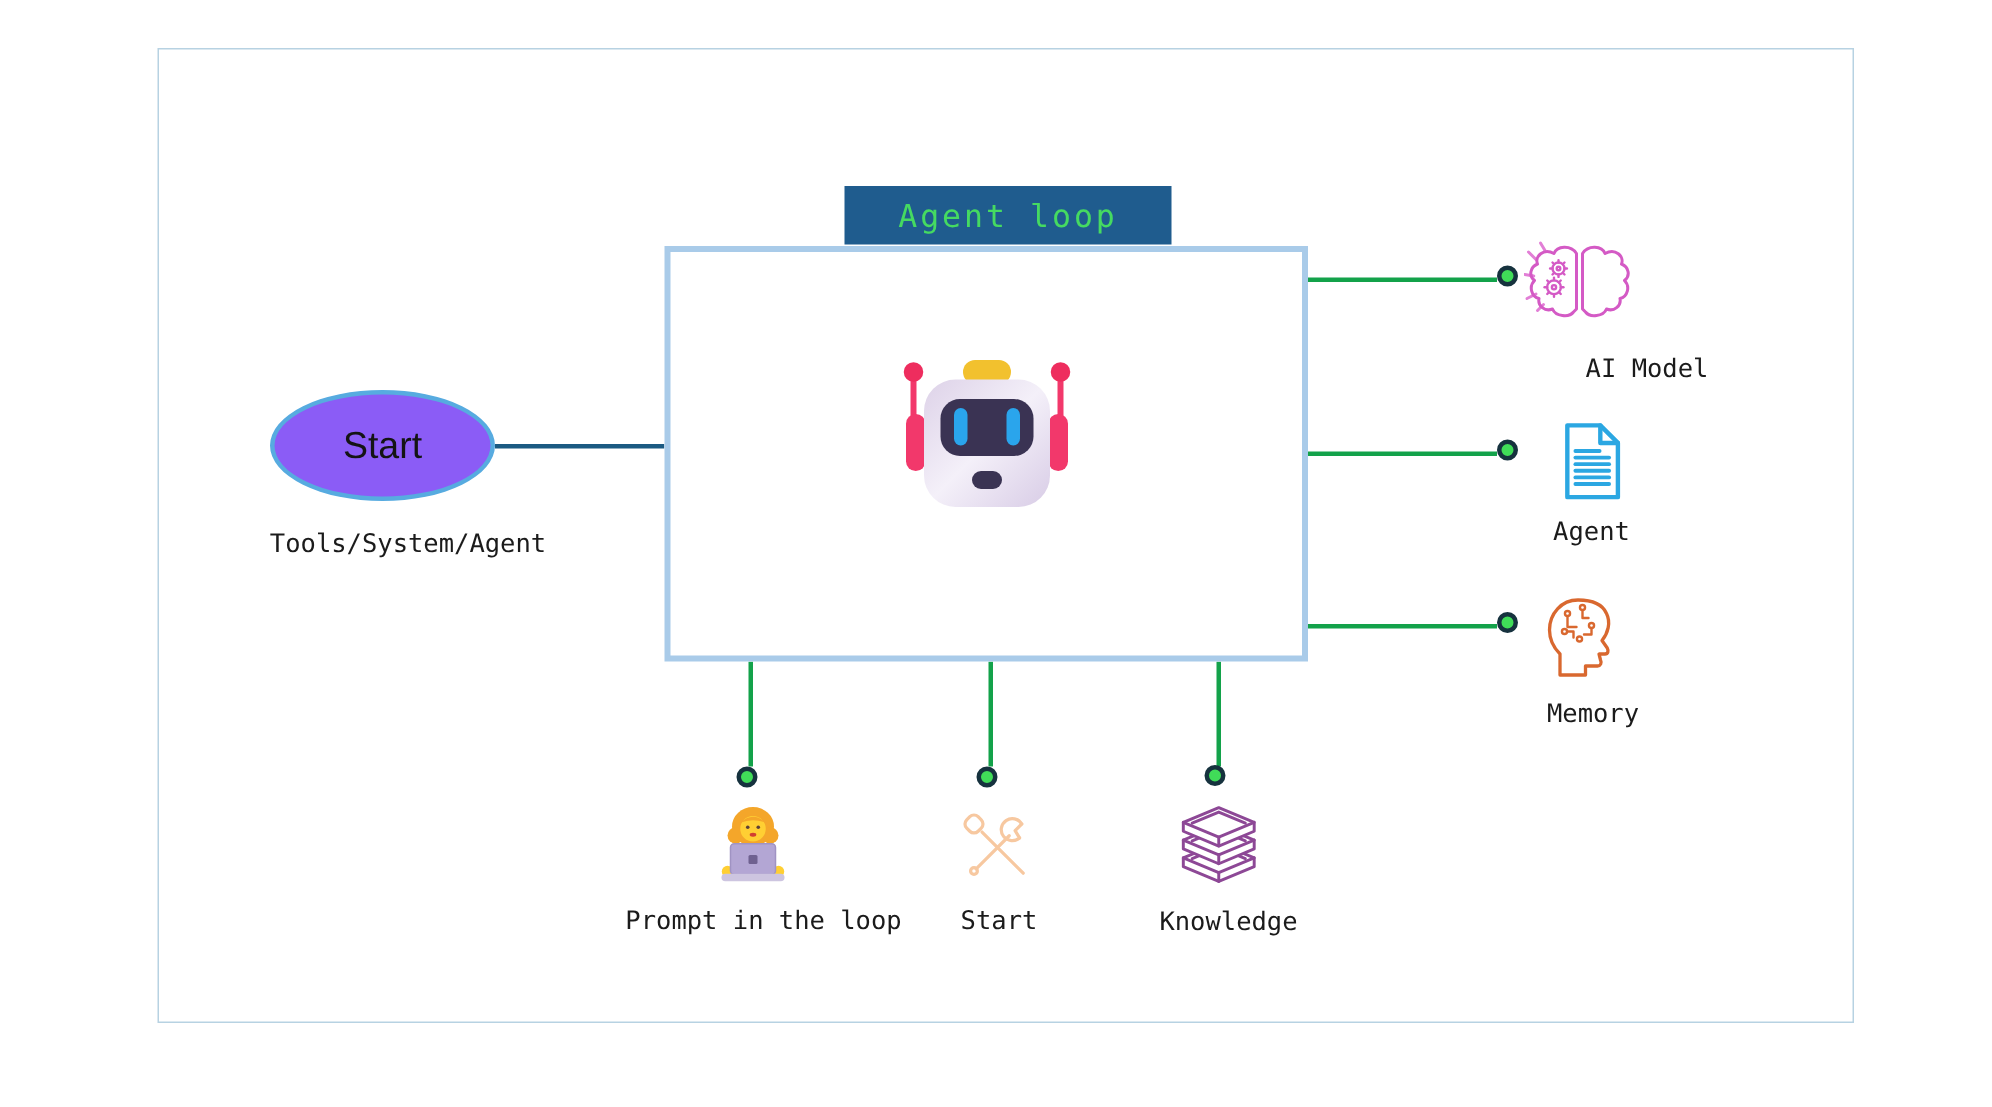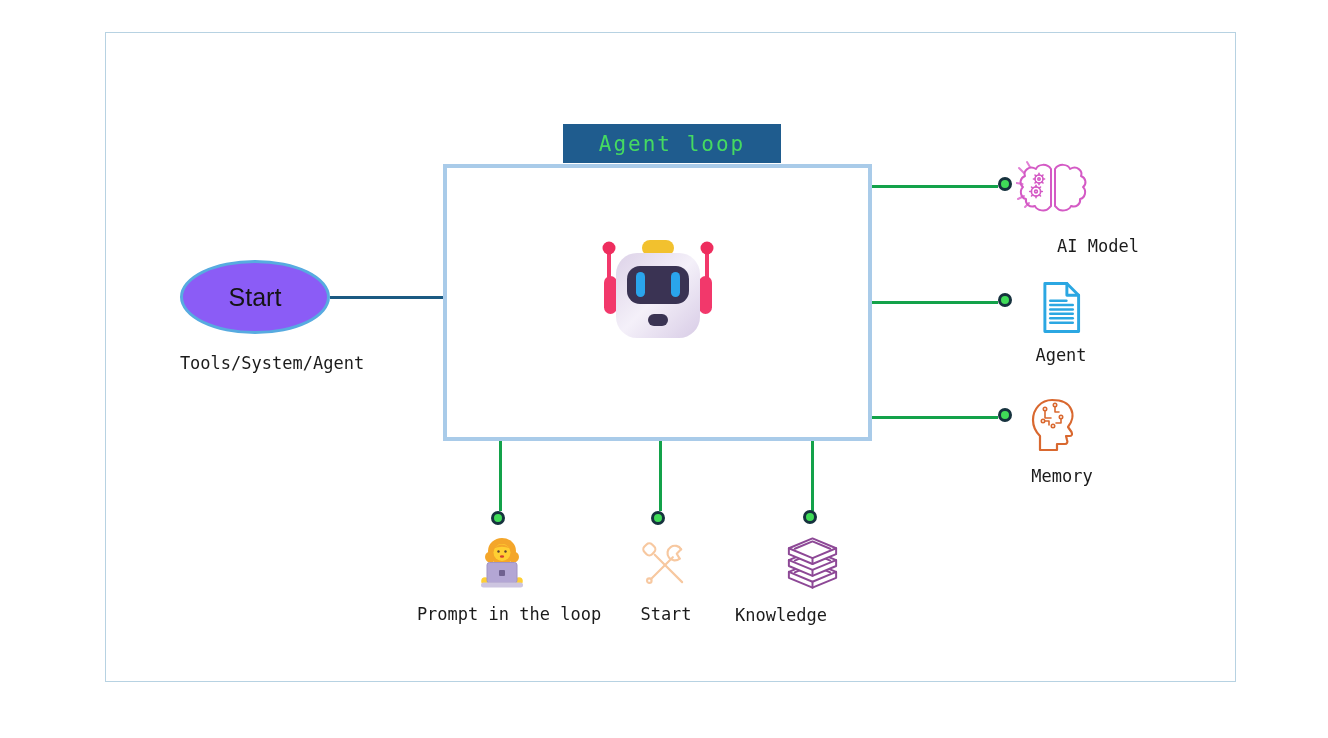--- a/index.html
+++ b/index.html
@@ -257,15 +257,15 @@
         <path d="M14,13.5 L32,6 L50,13.5" fill="none"></path>
       </g>
       <g>
         <path d="M8,13 L32,3 L56,13 L56,19 L32,29 L8,19 Z"></path>
         <path d="M8,13 L32,23 L56,13" fill="none"></path>
         <path d="M32,23 L32,29" fill="none"></path>
         <path d="M14,13.5 L32,6 L50,13.5" fill="none"></path>
       </g>
     </svg>
   </div>
-  <div class="mono-label" style="left:781px; top:605px;">Knowledge</div>
+  <div class="mono-label" style="left:819px; top:605px;">Knowledge</div>
 
 </div>
 
 </body></html>

